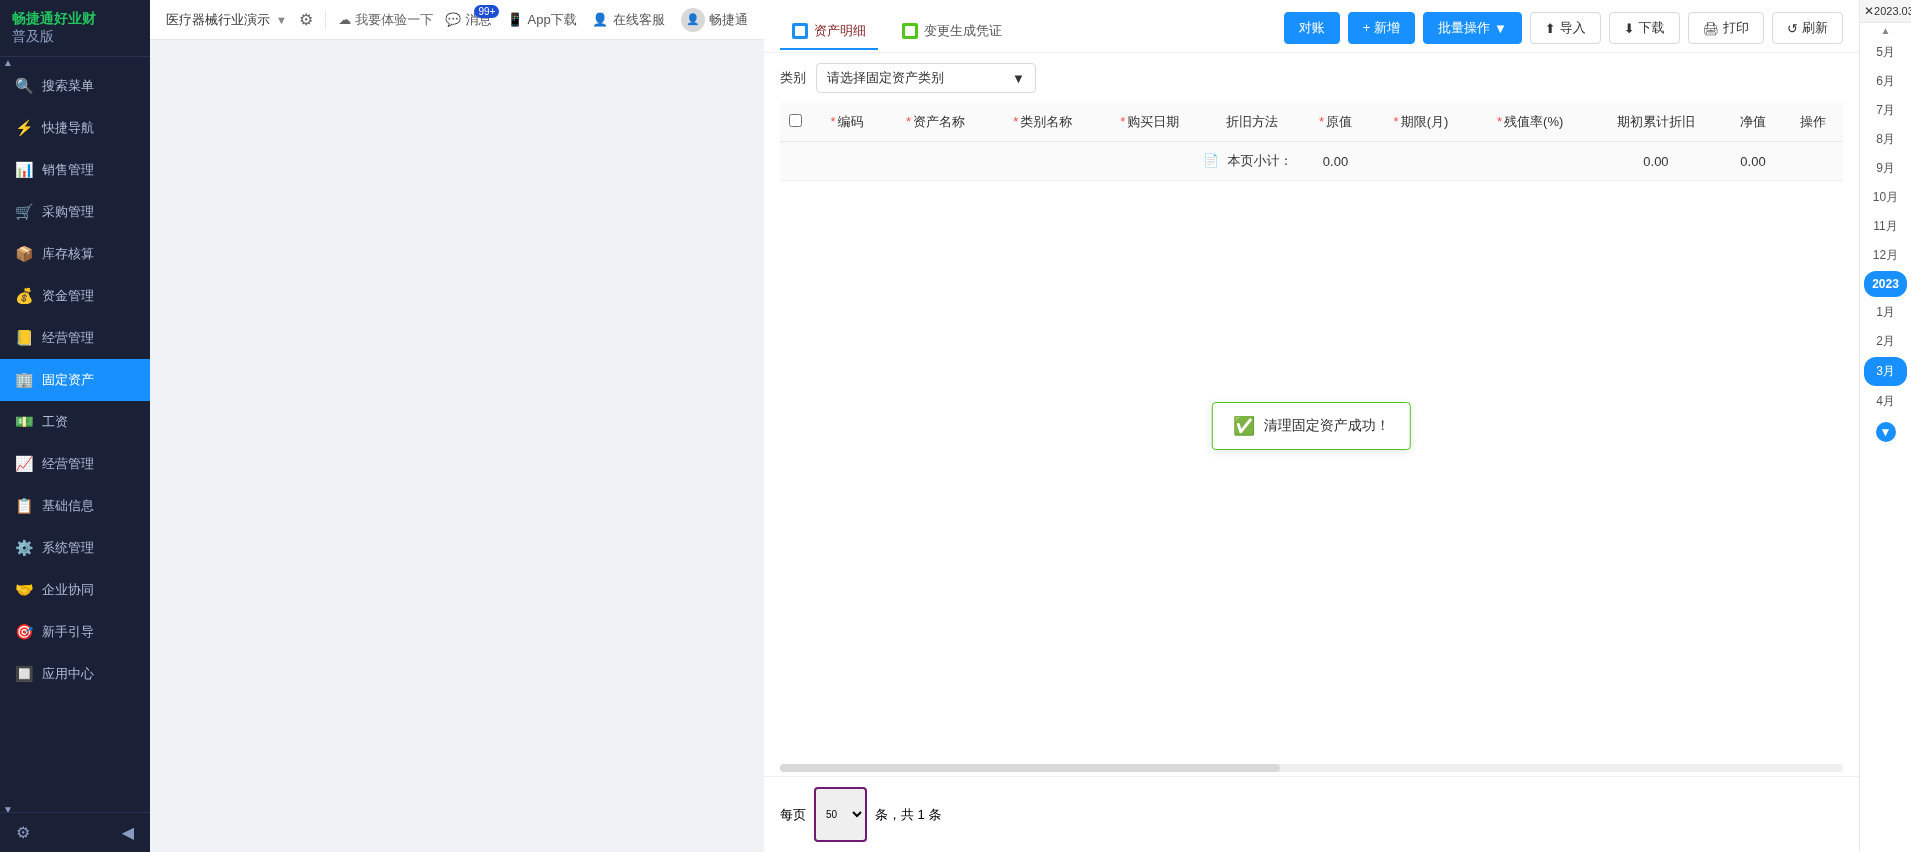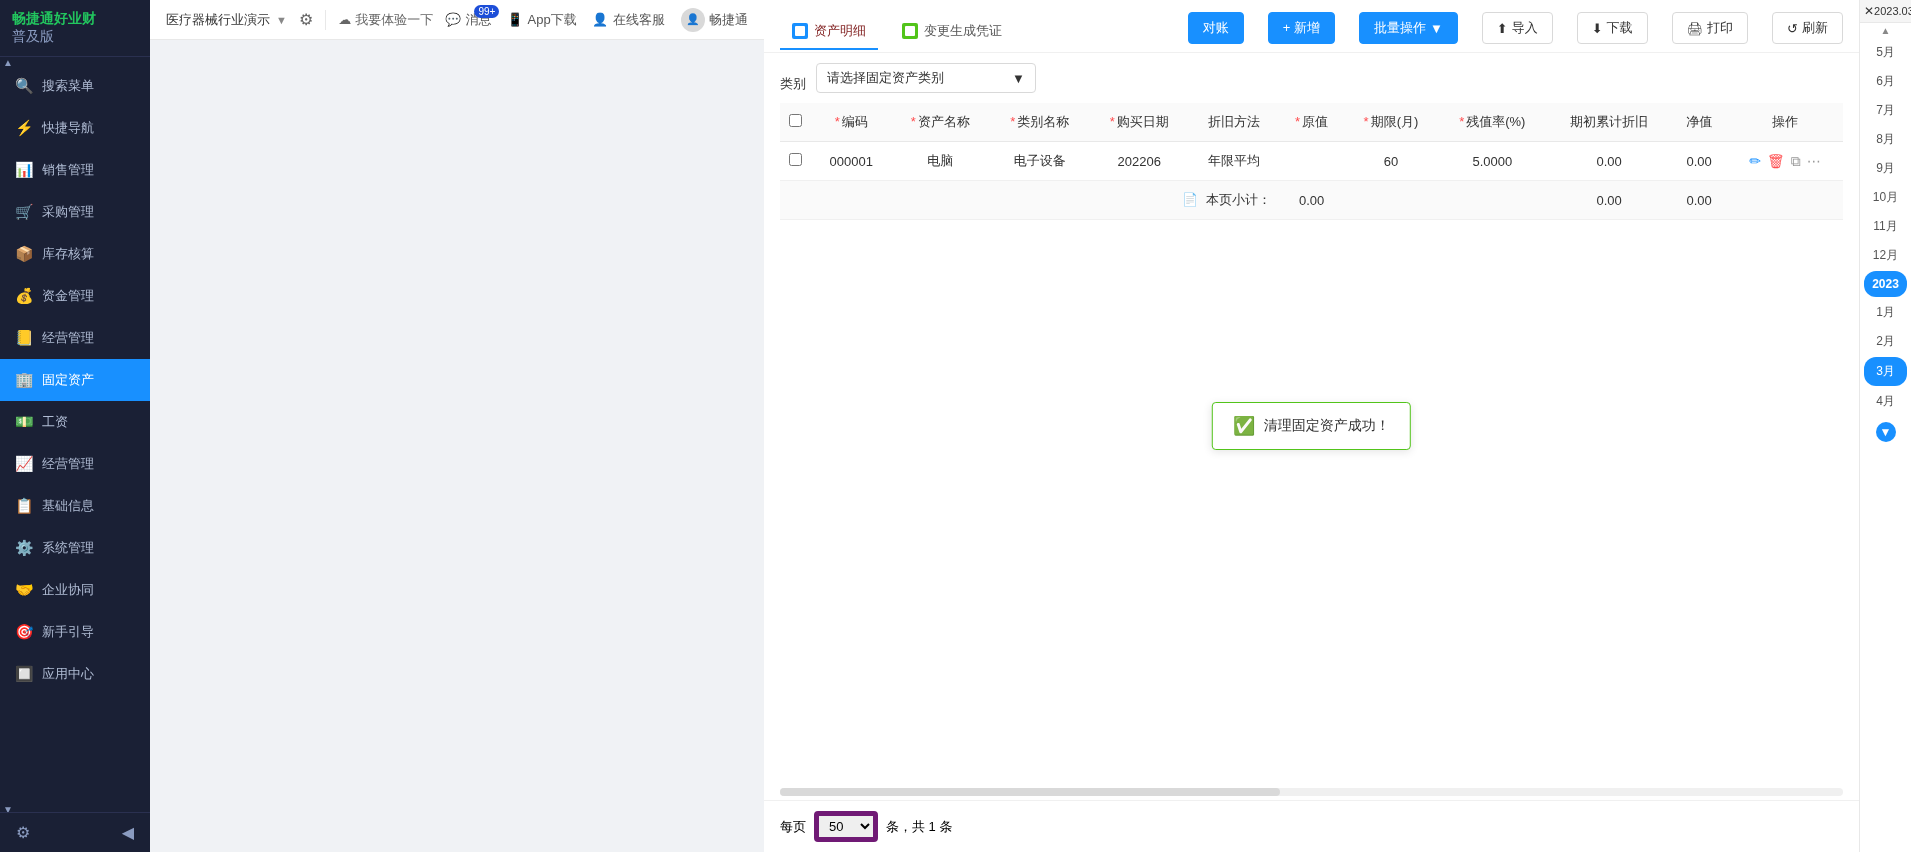--- a/index.html
+++ b/index.html
@@ -45,21 +45,21 @@
     .content { flex: 1; background: #fff; display: flex; flex-direction: column; overflow: hidden; padding: 0; position: relative; }
 
     
     .content-toolbar { padding: 12px 16px 0 16px; display: flex; align-items: center; gap: 12px; border-bottom: 1px solid #f0f0f0; flex-shrink: 0; }
     .sub-tab { display: flex; align-items: center; gap: 6px; padding: 8px 12px; font-size: 13px; cursor: pointer; border-bottom: 2px solid transparent; color: #555; }
     .sub-tab.active { border-bottom: 2px solid #1890ff; color: #7f1d1d; }
     .sub-tab-icon { width: 16px; height: 16px; background: #1890ff; border-radius: 2px; display: flex; align-items: center; justify-content: center; }
     .sub-tab-icon2 { width: 16px; height: 16px; background: #52c41a; border-radius: 2px; display: flex; align-items: center; justify-content: center; }
 
     
-    .action-bar { padding: 10px 16px; display: flex; align-items: flex-end; gap: 10px; flex-shrink: 0; }
+    .action-bar { padding: 10px 16px; display: flex; align-items: center; gap: 10px; flex-shrink: 0; }
     .btn { padding: 6px 14px; border-radius: 4px; border: 1px solid #d9d9d9; background: #fff; cursor: pointer; font-size: 13px; color: #333; display: flex; align-items: center; gap: 4px; white-space: nowrap; }
     .btn-primary { background: #1890ff; color: #fff; border-color: #1890ff; }
     .btn-dropdown { background: #1890ff; color: #fff; border-color: #1890ff; }
     .filter-label { font-size: 13px; color: #333; }
     .filter-select { border: 1px solid #d9d9d9; border-radius: 4px; padding: 5px 10px; font-size: 13px; color: #333; background: #fff; cursor: pointer; display: flex; align-items: center; gap: 6px; min-width: 80px; }
     .filter-select-wide { min-width: 220px; }
 
     
     .table-wrapper { flex: 1; overflow: auto; padding: 0 16px; }
     .data-table { width: 100%; border-collapse: collapse; font-size: 13px; }
@@ -68,21 +68,21 @@
     .required-star { color: #ff4d4f; margin-right: 2px; }
     .checkbox-cell { width: 32px; }
     .subtotal-row td { background: #fafafa; color: #333; }
 
     
     .toast { position: absolute; top: 50%; left: 50%; transform: translate(-50%, -50%); background: #fff; border: 1px solid #52c41a; border-radius: 4px; padding: 12px 20px; display: flex; align-items: center; gap: 8px; font-size: 14px; color: #333; box-shadow: 0 2px 8px rgba(0,0,0,0.1); z-index: 100; white-space: nowrap; }
     .toast-icon { color: #52c41a; font-size: 18px; }
 
     
     .pagination-bar { padding: 10px 16px; border-top: 1px solid #f0f0f0; display: flex; align-items: center; gap: 8px; flex-shrink: 0; background: #fff; }
-    .page-select { border: 5px solid #701a75; border-radius: 4px; padding: 2px 6px; font-size: 13px; }
+    .page-select { border: 2px solid #701a75; border-radius: 4px; padding: 19px 6px; font-size: 10px; }
     .scrollbar-h { height: 8px; background: #f0f0f0; border-radius: 4px; margin: 4px 16px; flex-shrink: 0; }
     .scrollbar-thumb { height: 8px; width: 500px; background: #d9d9d9; border-radius: 4px; }
     .year-panel { width: 52px; background: #fff; border-left: 1px solid #e8e8e8; display: flex; flex-direction: column; flex-shrink: 0; overflow: hidden; }
     .year-panel-top { background: #f5f5f5; padding: 4px; text-align: center; font-size: 12px; color: #333; border-bottom: 1px solid #e8e8e8; display: flex; justify-content: space-between; align-items: center; }
     .month-item { padding: 6px 4px; text-align: center; font-size: 12px; color: #555; cursor: pointer; }
     .month-item.active { background: #1890ff; color: #fff; border-radius: 12px; margin: 1px 4px; }
     .month-item.year-label { background: #1890ff; color: #fff; font-weight: bold; border-radius: 12px; margin: 1px 4px; }
     .up-arrow, .down-arrow { font-size: 10px; color: #888; cursor: pointer; padding: 2px 4px; }
 
     
@@ -221,21 +221,21 @@
           <span>资产明细</span>
         </div>
         <div class="sub-tab">
           <div class="sub-tab-icon2">
             <svg width="10" height="10" viewBox="0 0 10 10">
                 <rect width="10" height="10" fill="white" rx="1"></rect>
               </svg>
           </div>
           <span>变更生成凭证</span>
         </div>
-        <div style="margin-left:auto;display:flex;gap:24px;padding-bottom:8px;align-items:center;">
+        <div style="margin-left:auto;display:flex;gap:8px;padding-bottom:8px;align-items:center;">
           <button class="btn btn-primary">对账</button>
           <button class="btn btn-primary">+ 新增</button>
           <button class="btn btn-dropdown">
             <span>批量操作</span>
             <span>▼</span>
           </button>
           <button class="btn">
             <span>⬆</span>
             <span>导入</span>
           </button>
@@ -276,43 +276,20 @@
               <th><span>折旧方法</span></th>
               <th><span class="required-star">*</span><span>原值</span></th>
               <th><span class="required-star">*</span><span>期限(月)</span></th>
               <th><span class="required-star">*</span><span>残值率(%)</span></th>
               <th><span>期初累计折旧</span></th>
               <th><span>净值</span></th>
               <th><span>操作</span></th>
             </tr>
           </thead>
           <tbody>
-            <tr class="table-row">
-              <td class="checkbox-cell">
-                <input type="checkbox" style="">
-              </td>
-              <td>000001</td>
-              <td>电脑</td>
-              <td>电子设备</td>
-              <td>202206</td>
-              <td>年限平均</td>
-              <td></td>
-              <td>60</td>
-              <td>5.0000</td>
-              <td>0.00</td>
-              <td>0.00</td>
-              <td>
-                <div class="row-actions">
-                  <span class="row-action-icon" title="编辑">✏</span>
-                  <span class="row-action-icon red" title="删除">🗑</span>
-                  <span class="row-action-icon gray" title="复制">⧉</span>
-                  <span class="row-action-icon gray" title="更多">⋯</span>
-                </div>
-              </td>
-            </tr>
             <tr class="subtotal-row">
               <td></td>
               <td colspan="5" style="text-align:right;">
                 <span style="color:#1890ff;margin-right:4px;">📄</span>
                 <span>本页小计：</span>
               </td>
               <td>0.00</td>
               <td></td>
               <td></td>
               <td>0.00</td>

